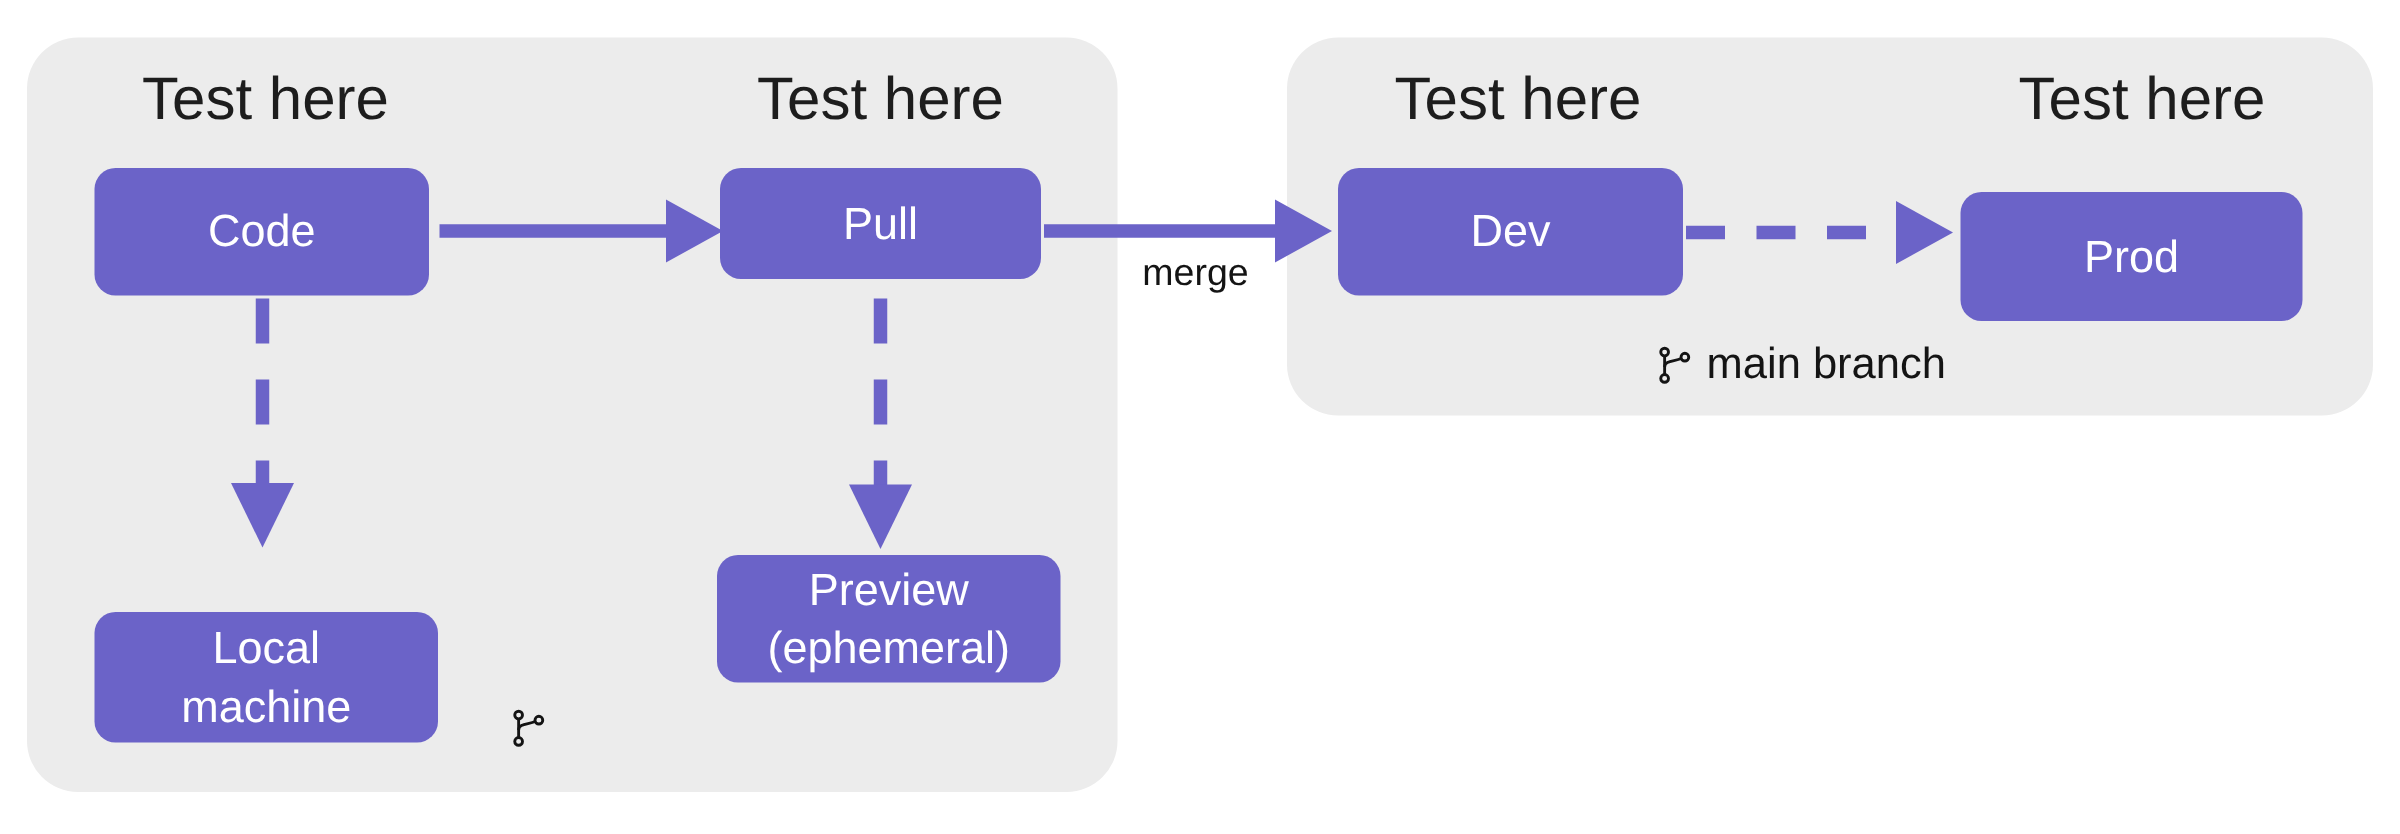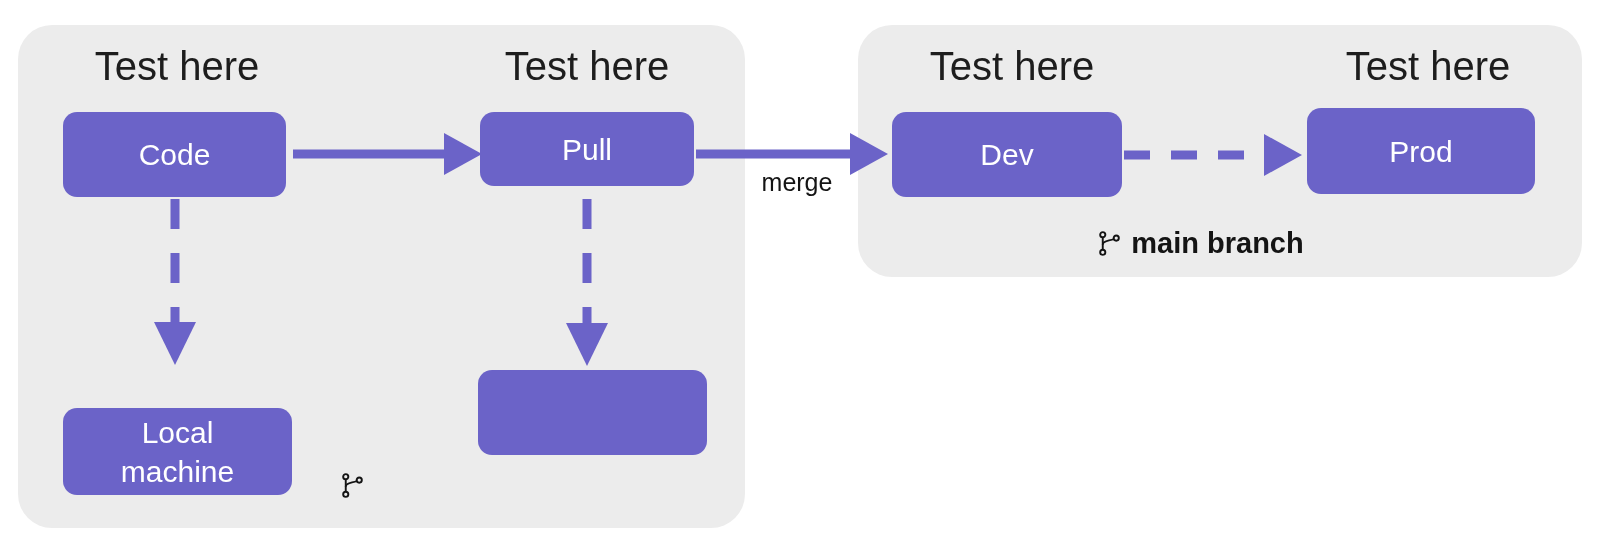--- a/index.html
+++ b/index.html
@@ -12,39 +12,39 @@
   .group-main{left:858px;top:25px;width:724px;height:252px;}
 
   .node{
     position:absolute;background:#6b63c8;border-radius:14px;color:#ffffff;
     display:flex;flex-direction:column;align-items:center;justify-content:center;
     font-size:30px;line-height:39px;text-align:center;
   }
   .node-code{left:63px;top:112px;width:223px;height:85px;}
   .node-pr{left:480px;top:112px;width:214px;height:74px;}
   .node-dev{left:892px;top:112px;width:230px;height:85px;}
-  .node-prod{left:1307px;top:108px;width:228px;height:86px;}
+  .node-prod{left:1307px;top:128px;width:228px;height:86px;}
   .node-local{left:63px;top:369px;width:229px;height:87px;margin-top:39px;}
   .node-preview{left:478px;top:370px;width:229px;height:85px;}
 
   .test-label{
     position:absolute;width:220px;text-align:center;
     font-size:40px;color:#1d1d1d;
   }
   .tl-code{left:67px;top:44px;}
   .tl-pr{left:477px;top:44px;}
   .tl-dev{left:902px;top:44px;}
   .tl-prod{left:1318px;top:44px;}
 
   .branch-label{
     position:absolute;display:flex;align-items:center;justify-content:center;gap:8px;
     font-size:29px;color:#141414;width:300px;
   }
   .bl-feature{left:202px;top:472px;}
-  .bl-main{left:1050px;top:227px;font-weight:bold;}
+  .bl-main{left:1050px;top:227px;}
   .branch-icon{width:27px;height:27px;flex:0 0 auto;}
 
   .merge-label{
     position:absolute;left:727px;top:168px;width:140px;text-align:center;
     font-size:25px;color:#141414;
   }
 
   svg.arrows{position:absolute;left:0;top:0;pointer-events:none;}
   .arrow-line{stroke:#6b63c8;stroke-width:9;fill:none;}
   .arrow-head{fill:#6b63c8;}
@@ -95,20 +95,22 @@
   <span>Dev</span>
 </div>
 <div class="node node-prod">
   <span>Prod</span>
 </div>
 <div class="node node-local">
   <span>Local</span>
   <span>machine</span>
 </div>
 <div class="node node-preview">
+  <span>Preview</span>
+  <span>(ephemeral)</span>
 </div>
 
 <div class="branch-label bl-feature">
   <svg class="branch-icon" viewBox="0 0 24 24">
     <g fill="none" stroke="#141414" stroke-width="1.7">
       <circle cx="6" cy="4.2" r="2.3"></circle>
       <circle cx="6" cy="19.8" r="2.3"></circle>
       <circle cx="18" cy="7.2" r="2.3"></circle>
       <path d="M6 6.6 v10.8"></path>
       <path d="M6 13 C6 9.2, 12 9.8, 15.8 8"></path>

